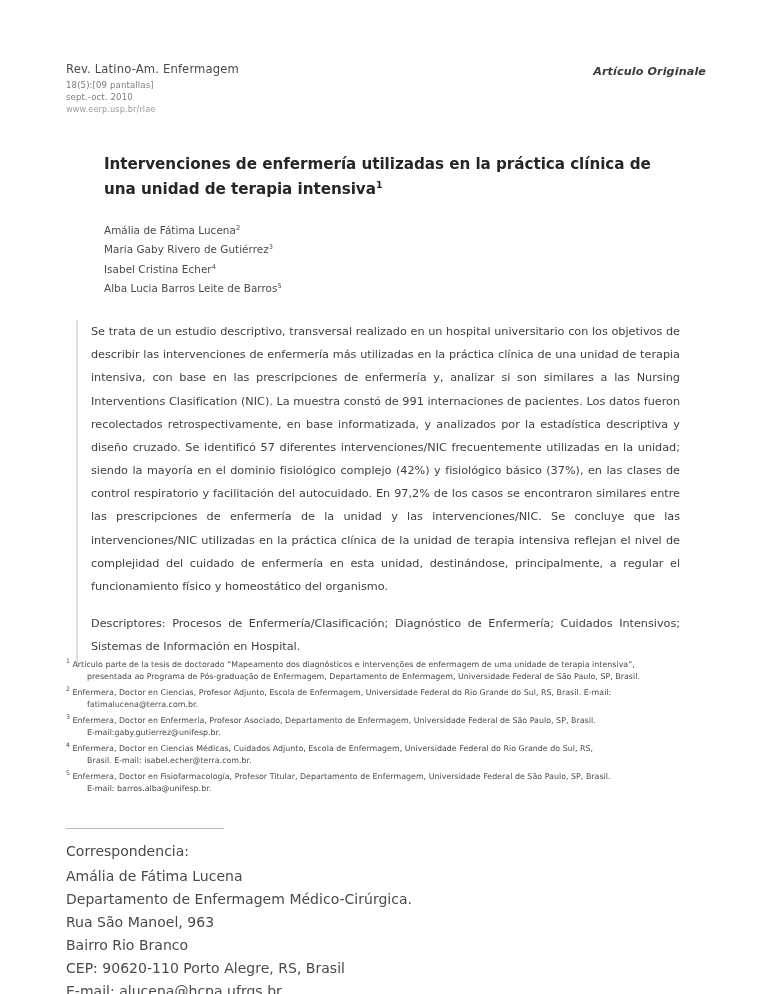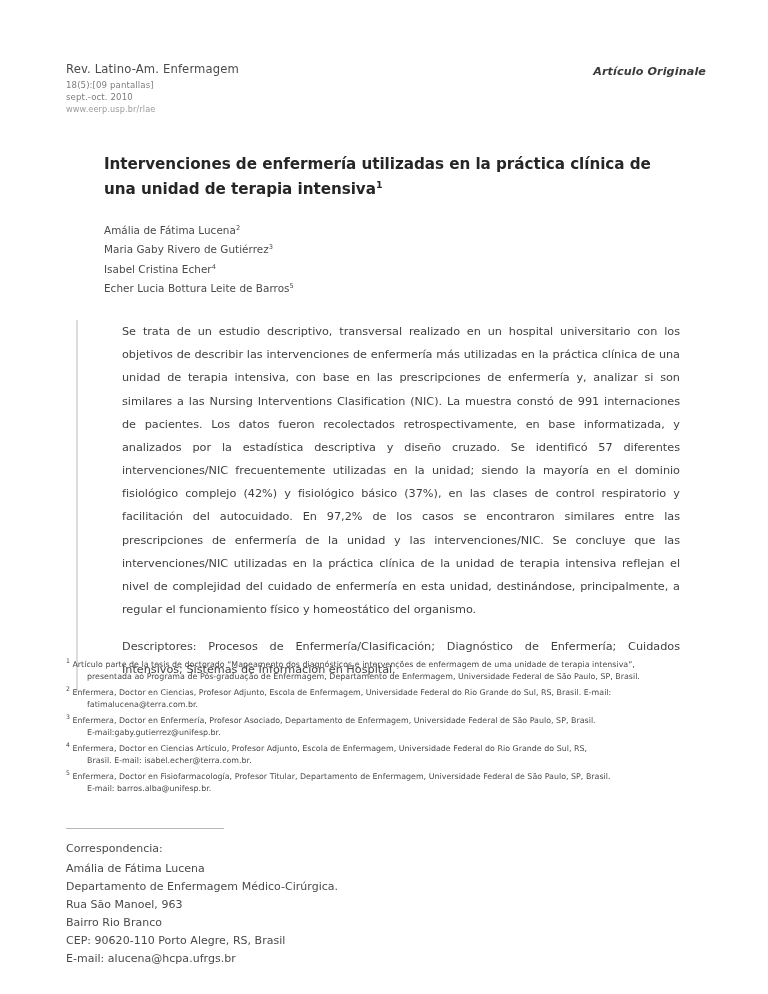--- a/index.html
+++ b/index.html
@@ -109,21 +109,21 @@
     vertical-align: super;
   }
 
   
   .abstract {
     position: absolute;
     left: 76px;
     top: 320px;
     width: 604px;
     border-left: 2px solid #dcdcdc;
-    padding-left: 44px;
+    padding-left: 13px;
     box-sizing: border-box;
     min-height: 320px;
   }
   .abstract p {
     font-size: 11.25px;
     color: #3f3f3f;
     line-height: 2.06;
     text-align: justify;
     margin: 0 0 14px 0;
     letter-spacing: -0.02px;
@@ -167,21 +167,21 @@
     top: 828px;
     width: 400px;
   }
   .corr-rule {
     width: 158px;
     height: 1px;
     background: #b8b8b8;
     margin-bottom: 11px;
   }
   .corr-line {
-    font-size: 11px;
+    font-size: 14px;
     color: #4a4a4a;
     line-height: 1.64;
     letter-spacing: 0.02px;
   }
   .corr-line.first {
     margin-bottom: 2px;
   }
 </style>
 </head>
 <body>
@@ -201,33 +201,33 @@
   </div>
 
   <div class="title-wrap">
     <h1 class="doc-title"><span>Intervenciones de enfermería utilizadas en la práctica clínica de</span> <span>una unidad de terapia intensiva</span><sup>1</sup></h1>
   </div>
 
   <div class="authors">
     <div class="author"><span>Amália de Fátima Lucena</span><sup>2</sup></div>
     <div class="author"><span>Maria Gaby Rivero de Gutiérrez</span><sup>3</sup></div>
     <div class="author"><span>Isabel Cristina Echer</span><sup>4</sup></div>
-    <div class="author gap"><span>Echer Lucia Bottura Leite de Barros</span><sup>5</sup></div>
+    <div class="author gap"><span>Alba Lucia Barros Leite de Barros</span><sup>5</sup></div>
   </div>
 
   <div class="abstract">
     <p>Se trata de un estudio descriptivo, transversal realizado en un hospital universitario con los objetivos de describir las intervenciones de enfermería más utilizadas en la práctica clínica de una unidad de terapia intensiva, con base en las prescripciones de enfermería y, analizar si son similares a las Nursing Interventions Clasification (NIC). La muestra constó de 991 internaciones de pacientes. Los datos fueron recolectados retrospectivamente, en base informatizada, y analizados por la estadística descriptiva y diseño cruzado. Se identificó 57 diferentes intervenciones/NIC frecuentemente utilizadas en la unidad; siendo la mayoría en el dominio fisiológico complejo (42%) y fisiológico básico (37%), en las clases de control respiratorio y facilitación del autocuidado. En 97,2% de los casos se encontraron similares entre las prescripciones de enfermería de la unidad y las intervenciones/NIC. Se concluye que las intervenciones/NIC utilizadas en la práctica clínica de la unidad de terapia intensiva reflejan el nivel de complejidad del cuidado de enfermería en esta unidad, destinándose, principalmente, a regular el funcionamiento físico y homeostático del organismo.</p>
     <p>Descriptores: Procesos de Enfermería/Clasificación; Diagnóstico de Enfermería; Cuidados Intensivos; Sistemas de Información en Hospital.</p>
   </div>
 
   <div class="footnotes">
     <div class="footnote"><sup>1</sup><span>Artículo parte de la tesis de doctorado “Mapeamento dos diagnósticos e intervenções de enfermagem de uma unidade de terapia intensiva”,</span><span class="cont">presentada ao Programa de Pós-graduação de Enfermagem, Departamento de Enfermagem, Universidade Federal de São Paulo, SP, Brasil.</span></div>
     <div class="footnote"><sup>2</sup><span>Enfermera, Doctor en Ciencias, Profesor Adjunto, Escola de Enfermagem, Universidade Federal do Rio Grande do Sul, RS, Brasil. E-mail:</span><span class="cont">fatimalucena@terra.com.br.</span></div>
     <div class="footnote"><sup>3</sup><span>Enfermera, Doctor en Enfermería, Profesor Asociado, Departamento de Enfermagem, Universidade Federal de São Paulo, SP, Brasil.</span><span class="cont">E-mail:gaby.gutierrez@unifesp.br.</span></div>
-    <div class="footnote"><sup>4</sup><span>Enfermera, Doctor en Ciencias Artículo, Profesor Adjunto, Escola de Enfermagem, Universidade Federal do Rio Grande do Sul, RS,</span><span class="cont">Brasil. E-mail: isabel.echer@terra.com.br.</span></div>
+    <div class="footnote"><sup>4</sup><span>Enfermera, Doctor en Ciencias Médicas, Cuidados Adjunto, Escola de Enfermagem, Universidade Federal do Rio Grande do Sul, RS,</span><span class="cont">Brasil. E-mail: isabel.echer@terra.com.br.</span></div>
     <div class="footnote"><sup>5</sup><span>Enfermera, Doctor en Fisiofarmacología, Profesor Titular, Departamento de Enfermagem, Universidade Federal de São Paulo, SP, Brasil.</span><span class="cont">E-mail: barros.alba@unifesp.br.</span></div>
   </div>
 
   <div class="correspondence">
     <div class="corr-rule"></div>
     <div class="corr-line first">Correspondencia:</div>
     <div class="corr-line">Amália de Fátima Lucena</div>
     <div class="corr-line">Departamento de Enfermagem Médico-Cirúrgica.</div>
     <div class="corr-line">Rua São Manoel, 963</div>
     <div class="corr-line">Bairro Rio Branco</div>

